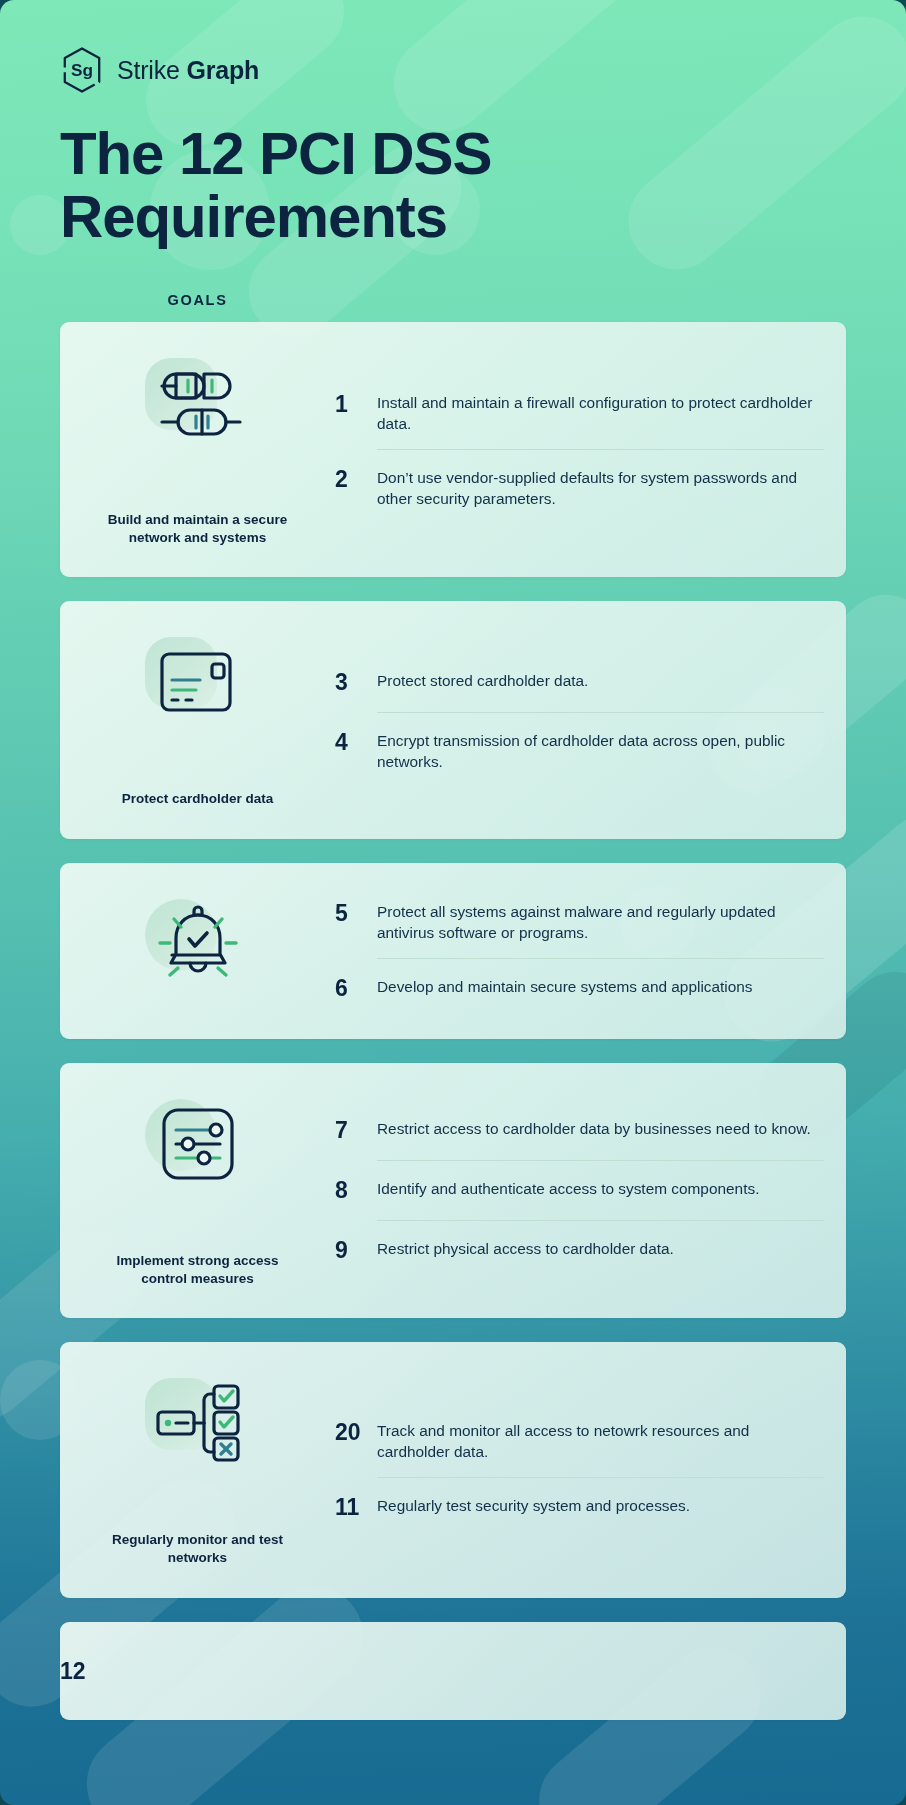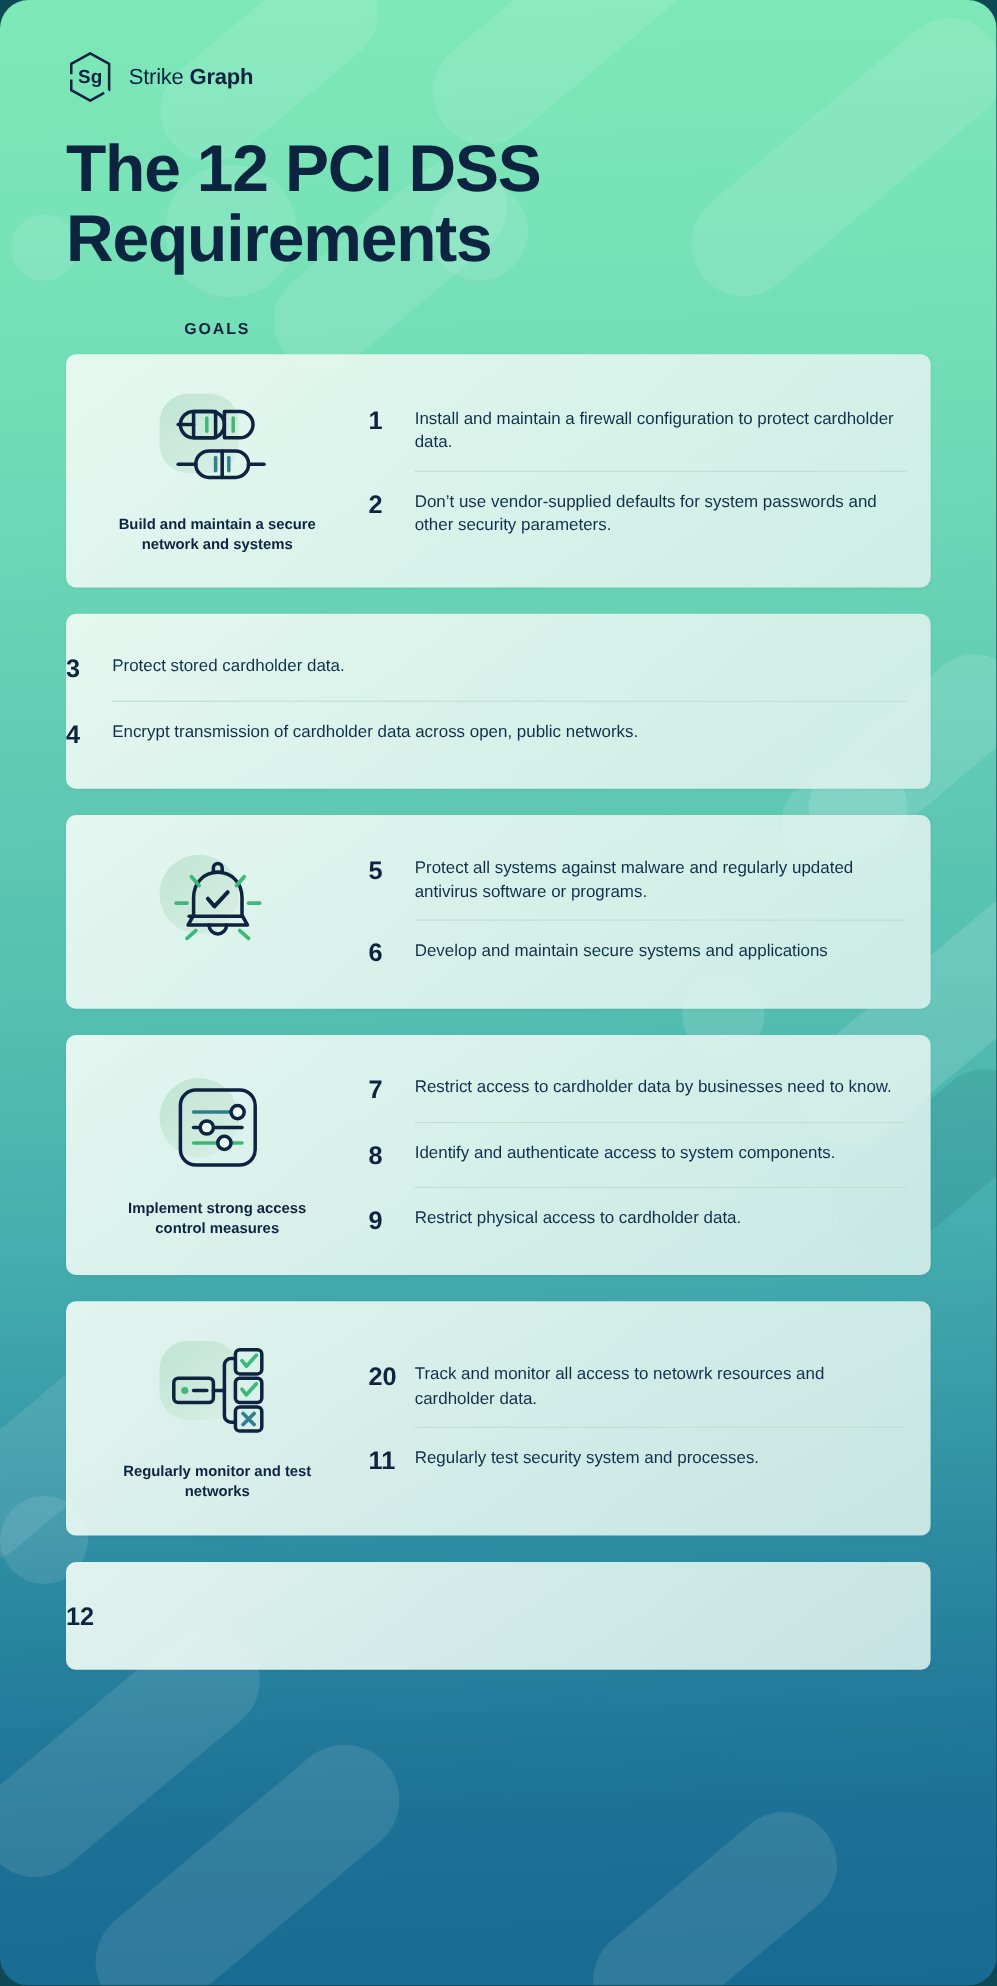--- a/index.html
+++ b/index.html
@@ -5,21 +5,21 @@
   * { box-sizing: border-box; margin: 0; padding: 0; }
   html, body {
     width: 906px; height: 1805px;
     font-family: "Liberation Sans", sans-serif;
     background: #0e4a55;
   }
   #infographic {
     position: relative;
     width: 906px; height: 1805px;
     overflow: hidden;
-    border-radius: 26px;
+    border-radius: 14px;
     background: linear-gradient(178deg,
         #7fe8b8 0%,
         #79e3b8 10%,
         #71dbb7 22%,
         #63cdb4 36%,
         #55bfb1 50%,
         #45aeae 62%,
         #3596a6 73%,
         #27829e 82%,
         #1d7296 90%,
@@ -32,21 +32,21 @@
     border-radius: 999px;
     background: rgba(255,255,255,0.10);
   }
   .circ { position: absolute; border-radius: 50%; background: rgba(255,255,255,0.10); }
 
   
   .header { position: relative; z-index: 3; padding: 46px 60px 0 60px; }
   .logo-row { display: flex; align-items: center; gap: 13px; }
   .logo-mark { width: 44px; height: 48px; display: block; }
   .logo-text {
-    font-size: 20px; color: #0d2440; letter-spacing: -0.2px;
+    font-size: 25px; color: #0d2440; letter-spacing: -0.2px;
     white-space: nowrap;
   }
   .logo-text .light { font-weight: 400; }
   .logo-text .bold { font-weight: 700; }
 
   h1.title {
     margin-top: 28px;
     font-size: 60px;
     line-height: 1.05;
     font-weight: 800;
@@ -80,20 +80,21 @@
     overflow: hidden;
   }
   .goal-col {
     width: 275px;
     flex: 0 0 275px;
     display: flex;
     flex-direction: column;
     align-items: center;
     justify-content: center;
     padding: 6px 18px;
+    gap: 43px;
   }
   .icon-wrap {
     position: relative;
     width: 110px; height: 102px;
     display: flex; align-items: center; justify-content: center;
     margin-bottom: 14px;
   }
   .icon-blob {
     position: absolute;
     width: 72px; height: 72px;
@@ -201,20 +202,34 @@
             <div class="req-text">Install and maintain a firewall configuration to protect cardholder data.</div>
           </div>
           <div class="req-sep"></div>
           <div class="req-row">
             <div class="req-num">2</div>
             <div class="req-text">Don’t use vendor-supplied defaults for system passwords and other security parameters.</div>
           </div>
         </div>
       </div>
       <div class="card">
+        <div class="goal-col">
+          <div class="icon-wrap">
+            <div class="icon-blob"></div>
+            <svg width="84" height="72" viewBox="0 0 84 72" fill="none" stroke="#0d2440" stroke-width="3.2" stroke-linecap="round" stroke-linejoin="round" class="icon-svg">
+    <rect x="6" y="8" width="68" height="56" rx="7"></rect>
+    <rect x="56" y="18" width="12" height="14" rx="3"></rect>
+    <path d="M16 34 H44" stroke="#2f7f8e"></path>
+    <path d="M16 44 H40" stroke="#3cb878"></path>
+    <path d="M16 54 H22"></path>
+    <path d="M30 54 H36"></path>
+  </svg>
+          </div>
+          <div class="goal-label">Protect cardholder data</div>
+        </div>
         <div class="req-col">
           <div class="req-row">
             <div class="req-num">3</div>
             <div class="req-text">Protect stored cardholder data.</div>
           </div>
           <div class="req-sep"></div>
           <div class="req-row">
             <div class="req-num">4</div>
             <div class="req-text">Encrypt transmission of cardholder data across open, public networks.</div>
           </div>

